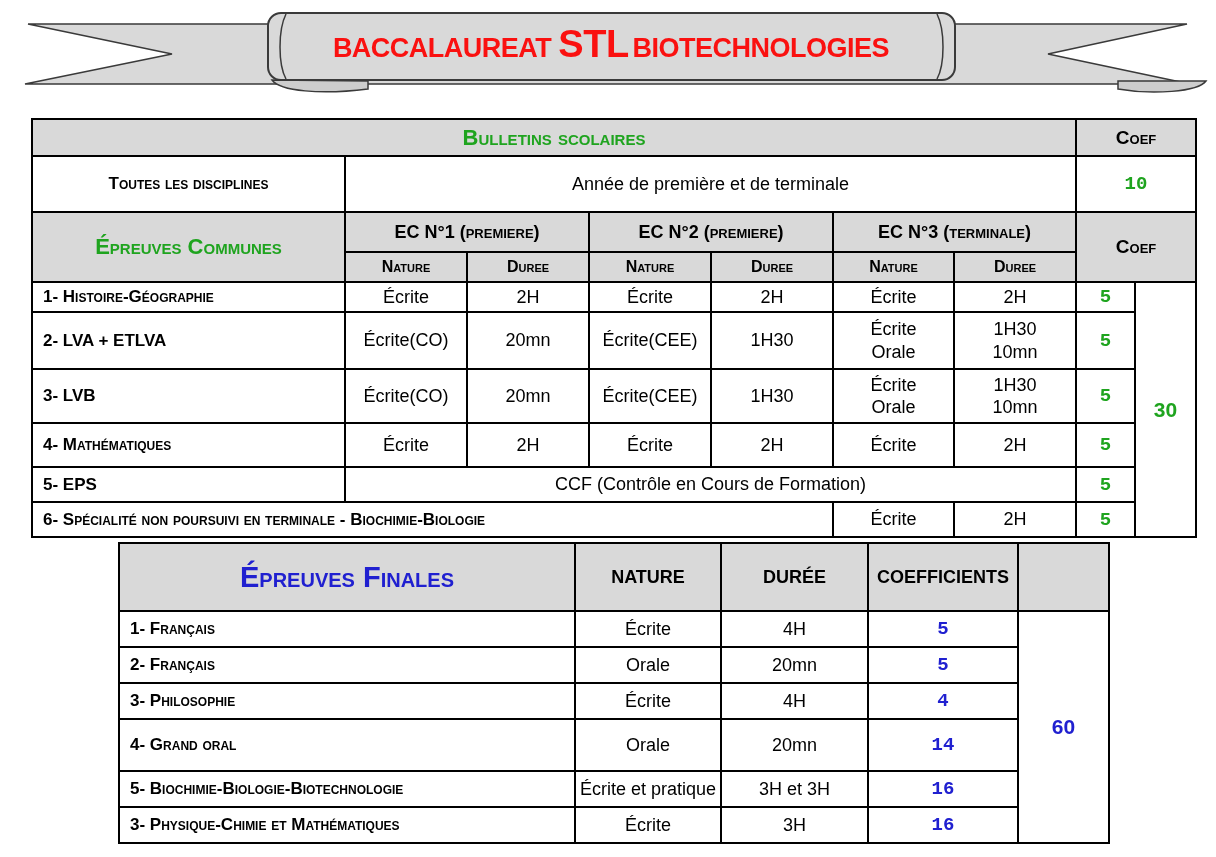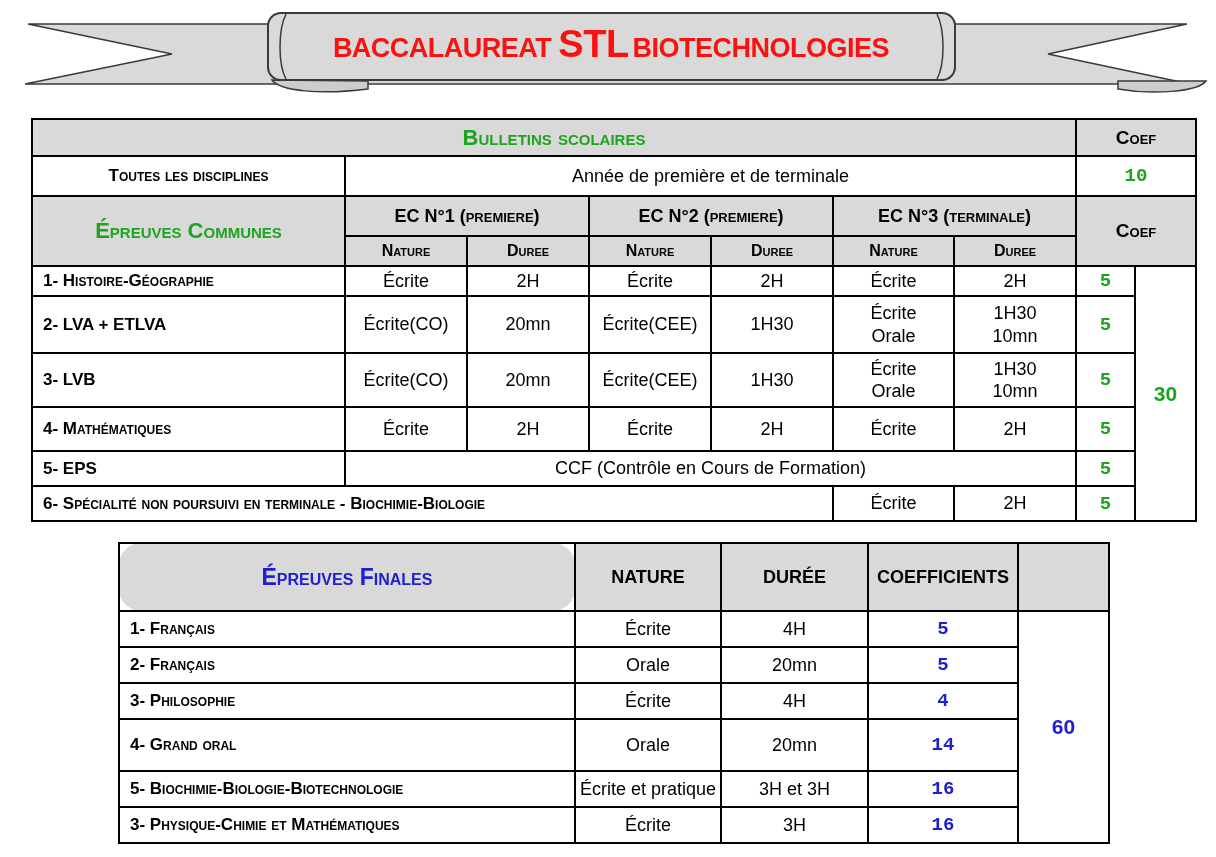--- a/index.html
+++ b/index.html
@@ -24,21 +24,21 @@
   .sub{font-size:16px;}
   .coefh{font-size:19px;}
   .coef{font-weight:bold;font-size:19px;font-family:Liberation Mono, monospace;}
   .total{font-weight:bold;font-size:21px;}
   .multiline{white-space:pre-line;line-height:1.25;}
   
   #table1{position:absolute;left:31px;top:118px;}
   #table1 table{width:1166px;}
   #table2{position:absolute;left:118px;top:542px;}
   #table2 table{width:991px;}
-  .t2title{font-size:23px;border-radius:22px;}
+  .t2title{font-size:29px;}
   .t2colh{font-size:18px;}
 </style>
 </head>
 <body>
 
 <svg id="banner" viewBox="0 0 1216 100">
 
   <path d="M 28 24 L 1187 24 L 1048 54 L 1190 84 L 25 84 L 172 54 Z" fill="#D9D9D9" stroke="#3A3A3A" stroke-width="1.5"></path>
 
   <path d="M 272 80 C 280 91 320 95 368 89 L 368 81 Z" fill="#CDCDCD" stroke="#3A3A3A" stroke-width="1.5"></path>
@@ -66,21 +66,21 @@
         <col style="width:121px">
     <col style="width:122px">
         <col style="width:59px">
         <col style="width:61px">
   </colgroup>
   <tbody>
         <tr style="height:37px">
     <td colspan="7" class="hdr green sc big">Bulletins scolaires</td>
     <td colspan="2" class="hdr sc coefh">Coef</td>
   </tr>
-  <tr style="height:40px">
+  <tr style="height:56px">
     <td class="sc" style="font-weight:bold;font-size:17px;">Toutes les disciplines</td>
     <td colspan="6" class="val">Année de première et de terminale</td>
     <td colspan="2" class="coef green">10</td>
   </tr>
   <tr style="height:40px">
     <td rowspan="2" class="hdr green sc big">Épreuves Communes</td>
     <td colspan="2" class="hdr sc ech">EC N°1 (premiere)</td>
     <td colspan="2" class="hdr sc ech">EC N°2 (premiere)</td>
     <td colspan="2" class="hdr sc ech">EC N°3 (terminale)</td>
     <td colspan="2" rowspan="2" class="hdr sc coefh">Coef</td>

